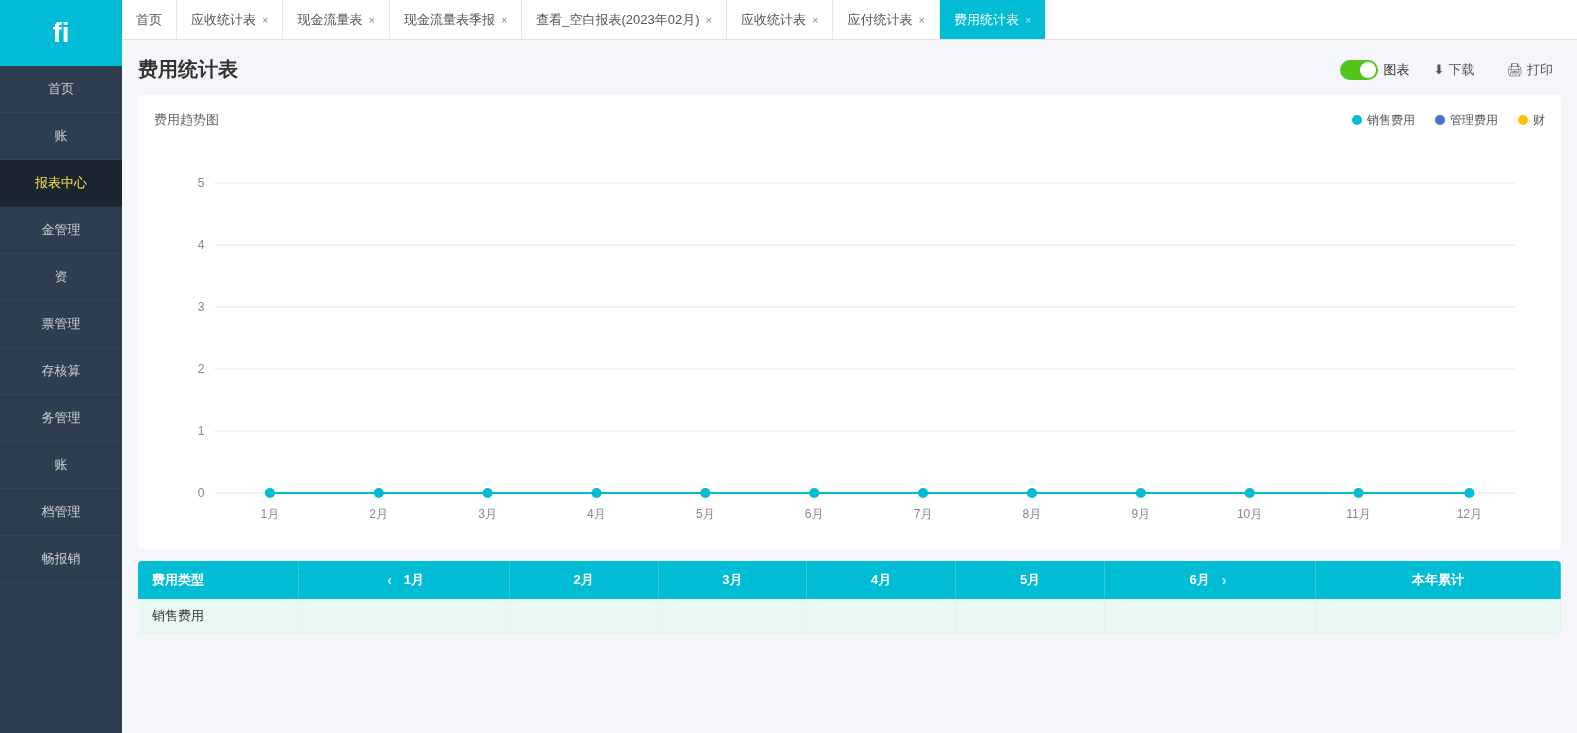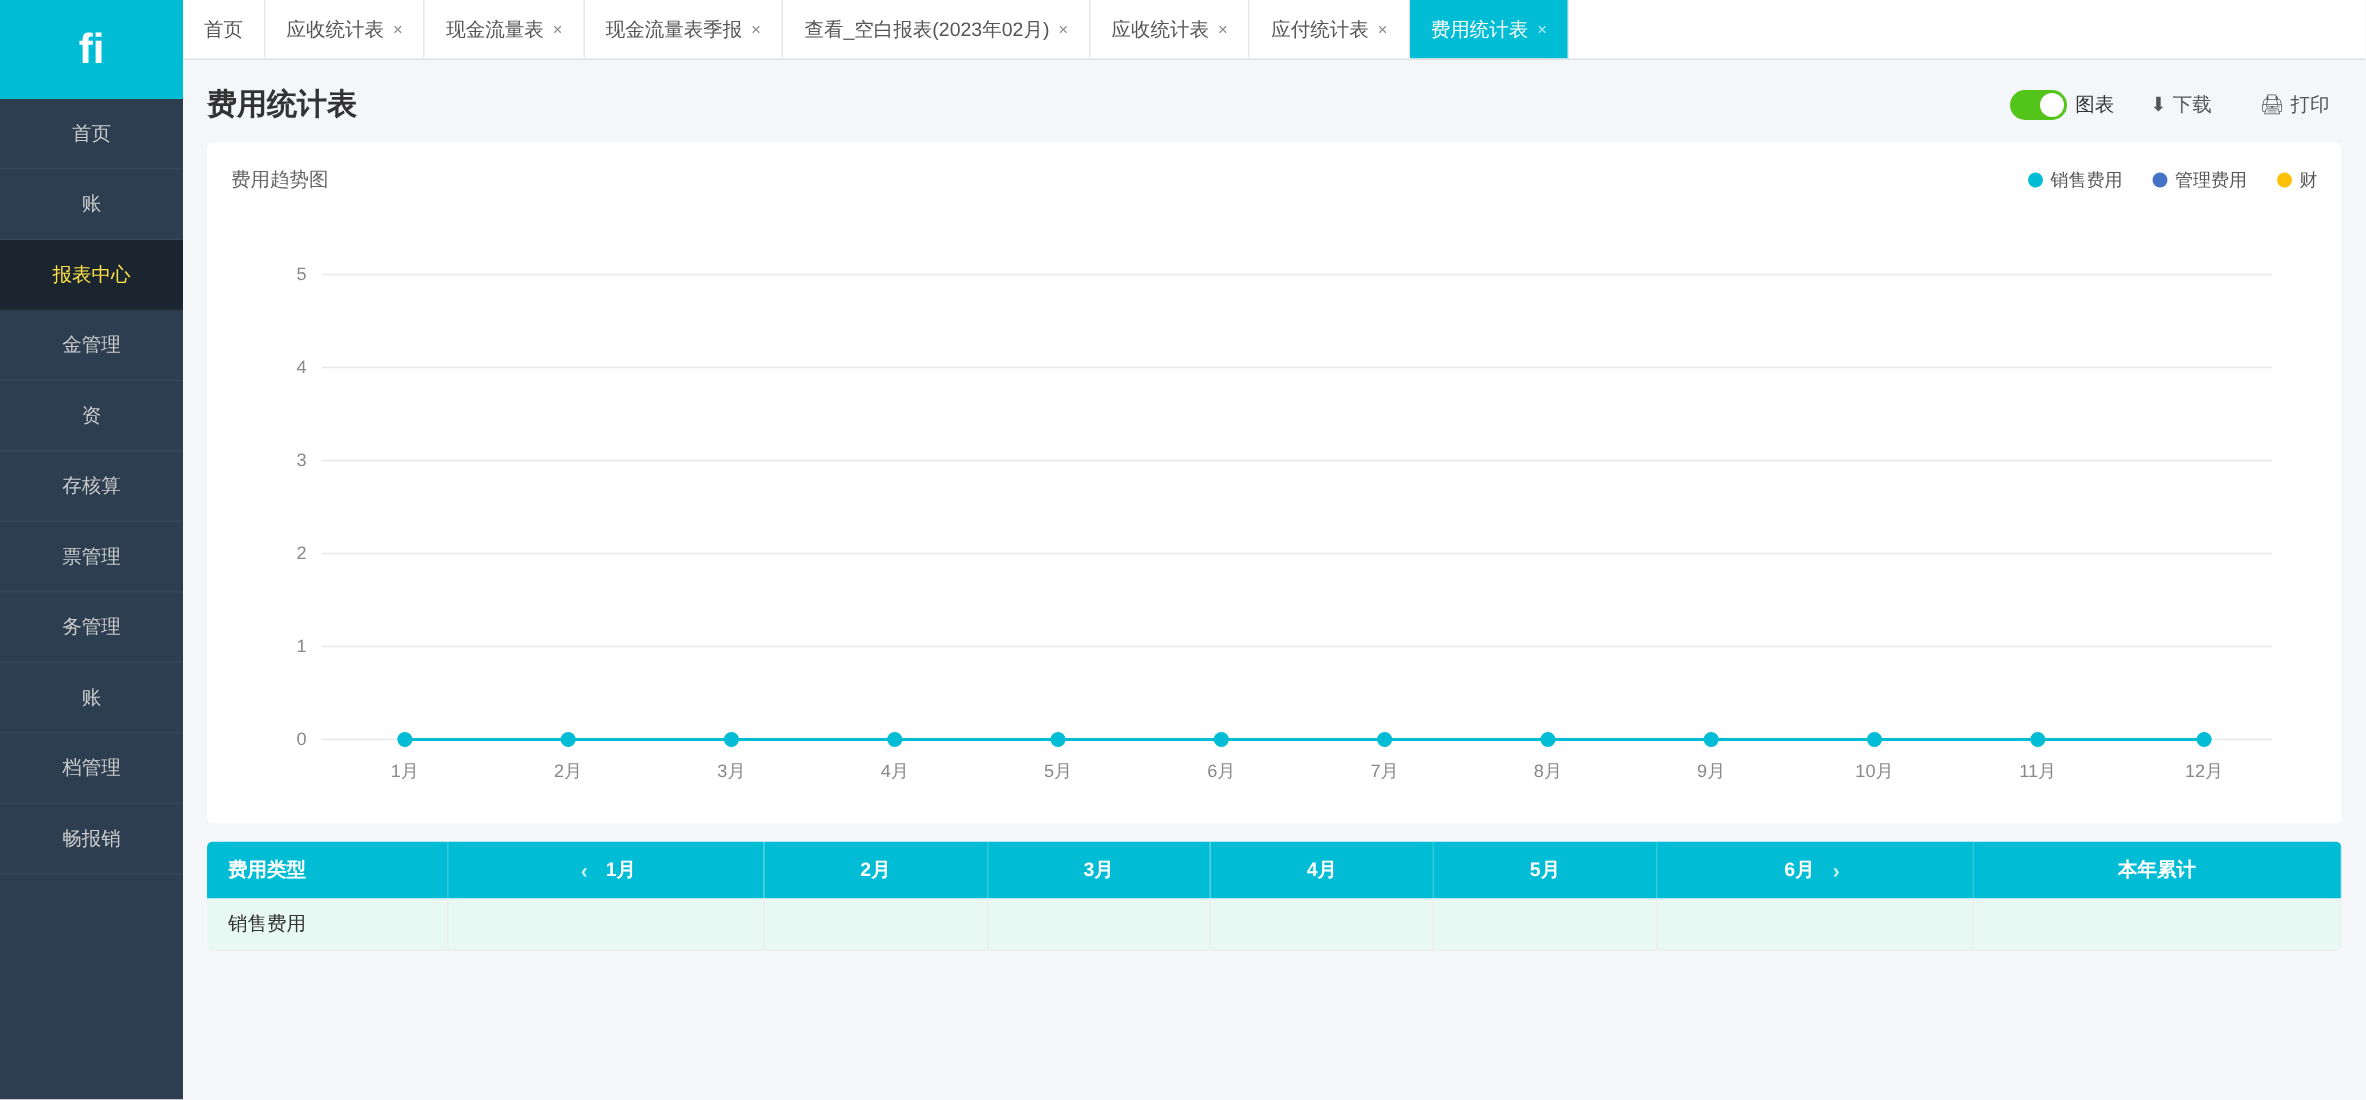--- a/index.html
+++ b/index.html
@@ -238,22 +238,22 @@
 </head>
 <body>
 
 <div class="sidebar">
   <div class="sidebar-logo">fi</div>
   <div class="sidebar-item">首页</div>
   <div class="sidebar-item">账</div>
   <div class="sidebar-item active">报表中心</div>
   <div class="sidebar-item">金管理</div>
   <div class="sidebar-item">资</div>
+  <div class="sidebar-item">票管理</div>
   <div class="sidebar-item">存核算</div>
-  <div class="sidebar-item">票管理</div>
   <div class="sidebar-item">务管理</div>
   <div class="sidebar-item">账</div>
   <div class="sidebar-item">档管理</div>
   <div class="sidebar-item">畅报销</div>
 </div>
 
 <div class="main">
 
   <div class="tab-bar">
     <div class="tab home">首页</div>

